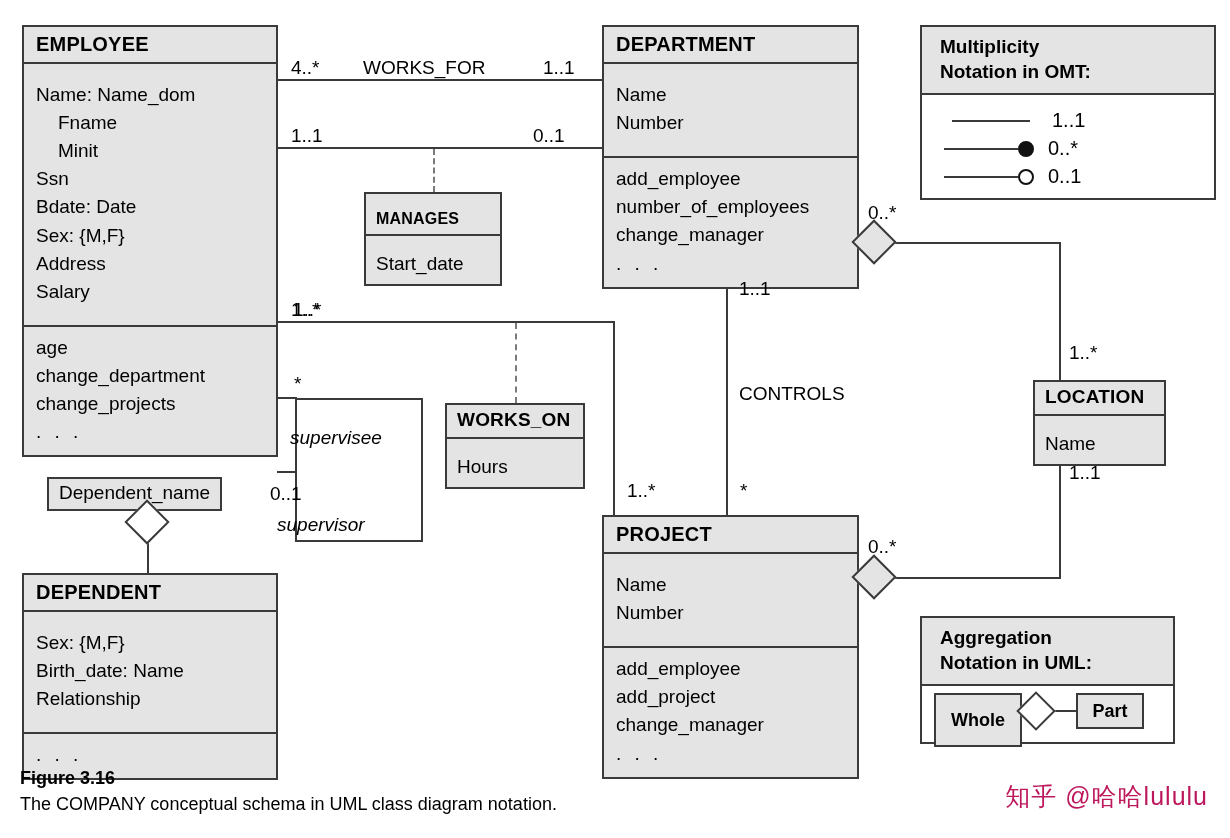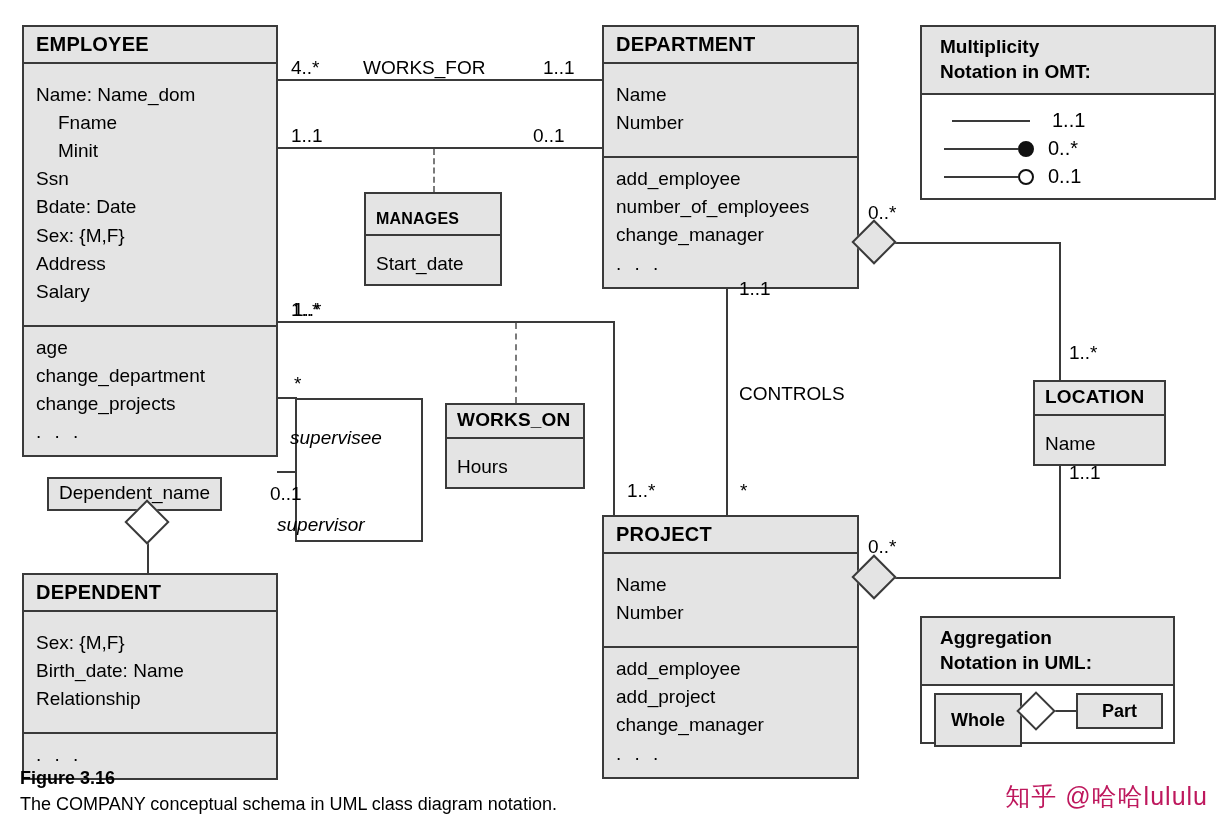--- a/index.html
+++ b/index.html
@@ -347,21 +347,21 @@
     <div class="lhdr">
       <div>Aggregation</div>
       <div>Notation in UML:</div>
     </div>
     <div class="lbody" style="height:46px;">
       <div class="mini" style="left:12px; top:7px; width:88px; height:54px;">
         <span>Whole</span>
       </div>
       <div class="ln h" style="left:128px; top:24px; width:28px;"></div>
       <div class="diamond white" style="left:100px; top:11px; width:28px; height:28px;"></div>
-      <div class="mini" style="left:154px; top:7px; width:87px; height:36px;">
+      <div class="mini" style="left:154px; top:7px; width:68px; height:36px;">
         <span>Part</span>
       </div>
     </div>
   </div>
 
   <div class="capwrap">
     <div class="capttl">Figure 3.16</div>
     <div class="captxt">The COMPANY conceptual schema in UML class diagram notation.</div>
   </div>
 

